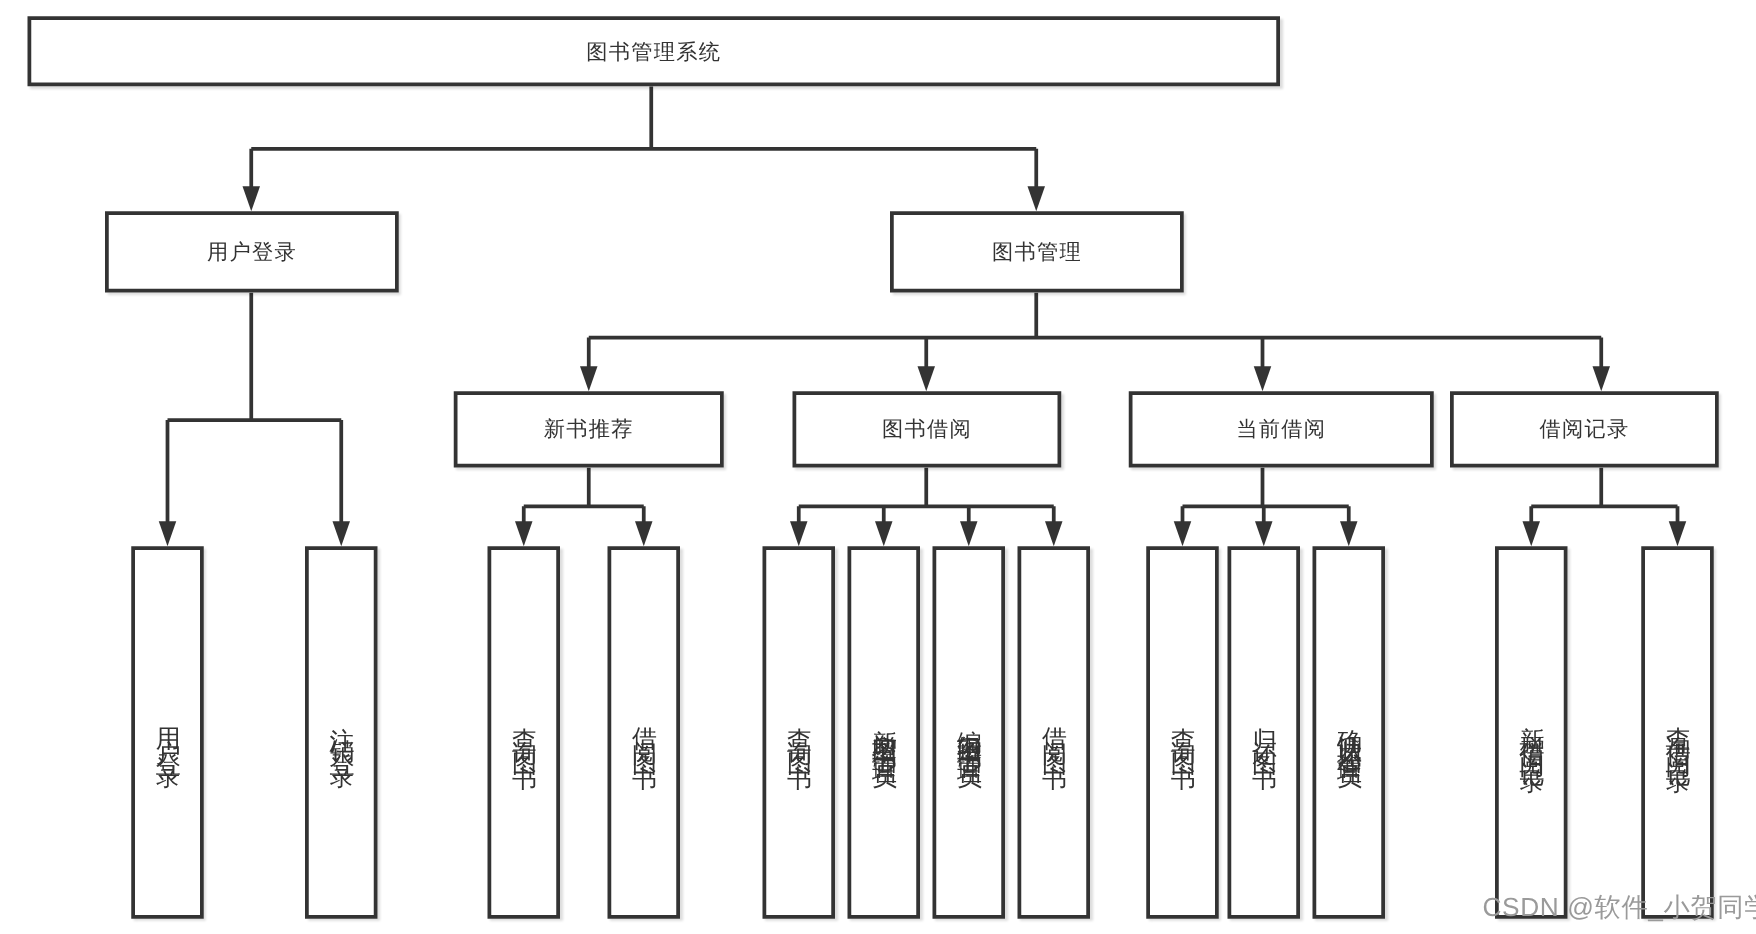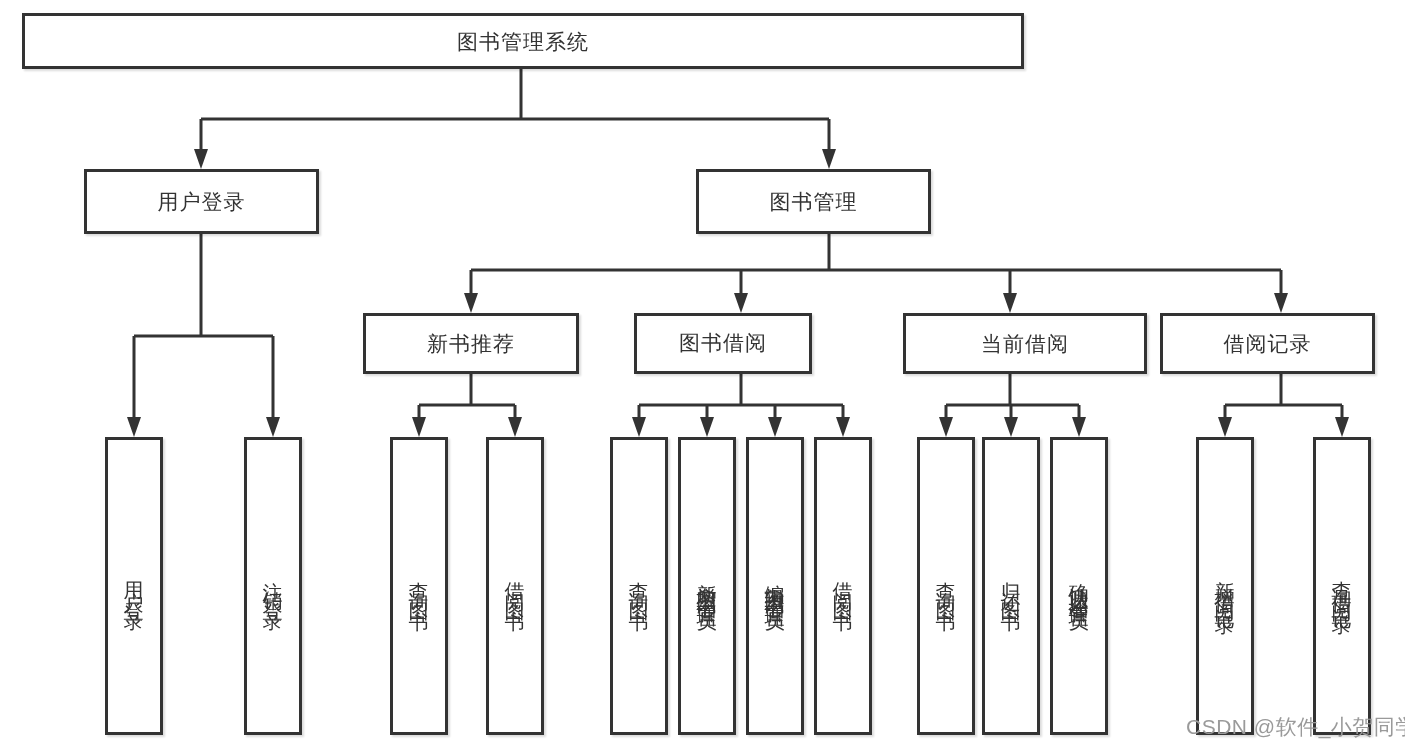--- a/index.html
+++ b/index.html
@@ -14,21 +14,21 @@
   }
   .wires{position:absolute; left:0; top:0; z-index:1;}
   .wire{stroke:var(--line); stroke-width:3; fill:none;}
   .ah{fill:var(--line); stroke:none;}
   .node{
     position:absolute; box-sizing:border-box; z-index:2;
     background:#ffffff; border:3px solid var(--box-border);
     display:flex; align-items:center; justify-content:center;
     box-shadow:2px 2px 2px rgba(0,0,0,.14);
   }
-  .hlbl{font-size:21px; line-height:1; letter-spacing:1px; white-space:nowrap;}
+  .hlbl{font-size:17px; line-height:1; letter-spacing:1px; white-space:nowrap;}
   .vlbl{
     writing-mode:vertical-rl; text-orientation:mixed;
     font-size:20px; line-height:1; letter-spacing:10px; white-space:nowrap;
   }
   .watermark{
     position:absolute; left:1186px; top:714px; z-index:5;
     font-size:21px; line-height:1.2; color:var(--watermark);
     letter-spacing:0.5px; white-space:nowrap;
   }
 </style>
@@ -87,28 +87,28 @@
     </g>
   </svg>
 
   <div class="node" style="left:22px;top:13px;width:1002px;height:56px;">
     <span class="hlbl">图书管理系统</span>
   </div>
 
   <div class="node" style="left:84px;top:169px;width:235px;height:65px;">
     <span class="hlbl">用户登录</span>
   </div>
-  <div class="node" style="left:696px;top:169px;width:235px;height:65px;">
+  <div class="node" style="left:712px;top:169px;width:235px;height:65px;">
     <span class="hlbl">图书管理</span>
   </div>
 
   <div class="node" style="left:363px;top:313px;width:216px;height:61px;text-align:center;">
     <span class="hlbl">新书推荐</span>
   </div>
-  <div class="node" style="left:634px;top:313px;width:178px;height:61px;font-family:Liberation Serif, serif;">
+  <div class="node" style="left:634px;top:313px;width:215px;height:61px;font-family:Liberation Serif, serif;">
     <span class="hlbl">图书借阅</span>
   </div>
   <div class="node" style="left:903px;top:313px;width:244px;height:61px;">
     <span class="hlbl">当前借阅</span>
   </div>
   <div class="node" style="left:1160px;top:313px;width:215px;height:61px;">
     <span class="hlbl">借阅记录</span>
   </div>
 
   <div class="node" style="left:105px;top:437px;width:58px;height:298px;">

